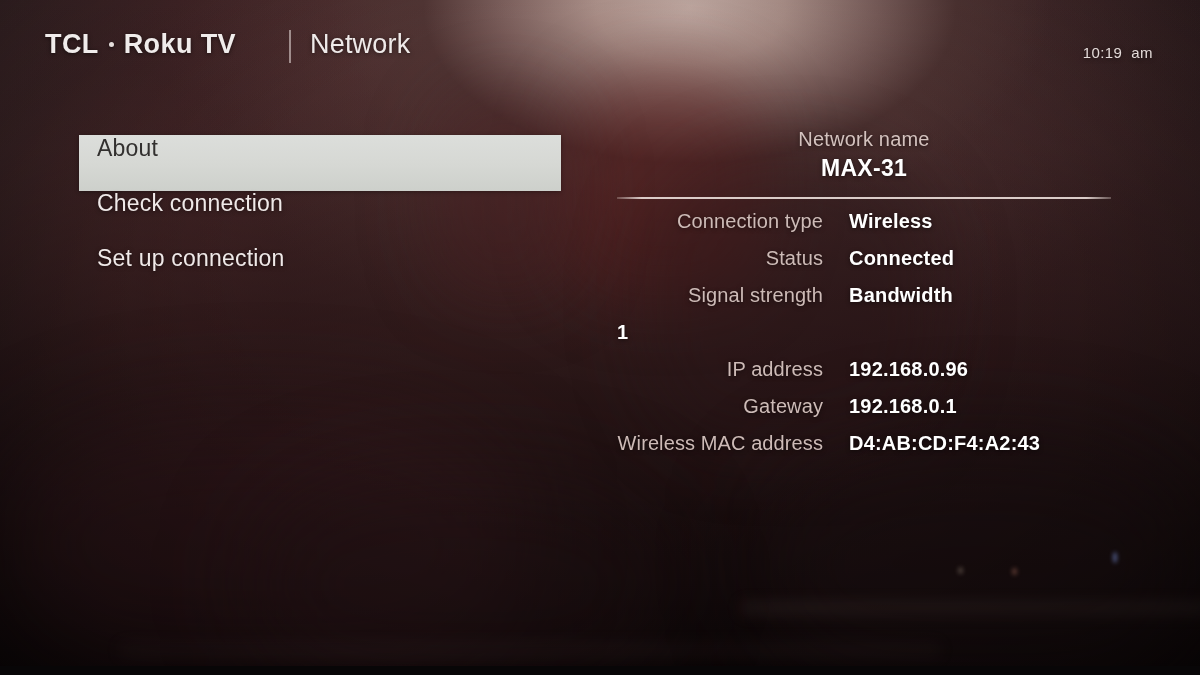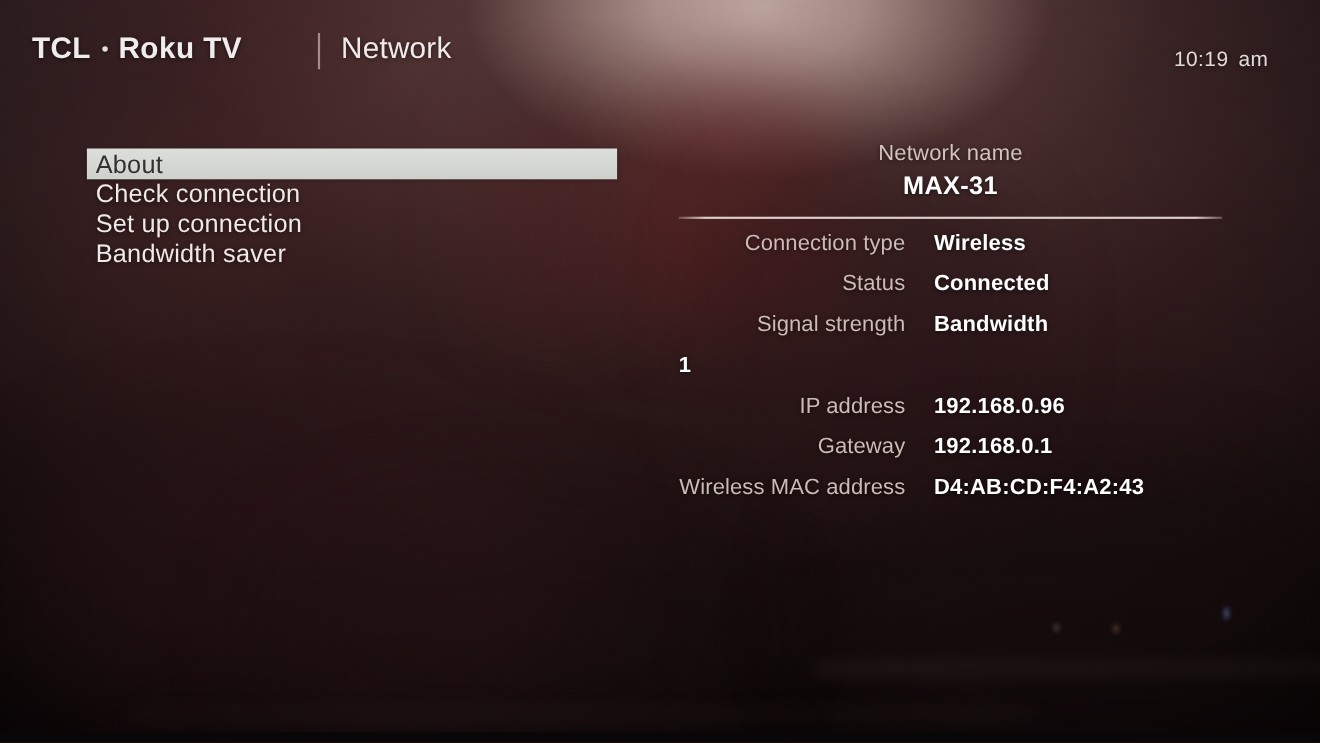--- a/index.html
+++ b/index.html
@@ -82,21 +82,21 @@
     background:#080607;
   }
 
   
   #ui { position:absolute; inset:0; }
 
   
   .header { position:absolute; left:0; top:0; width:1200px; height:92px; }
 
   .brand {
-    position:absolute; left:29px; top:29px;
+    position:absolute; left:45px; top:29px;
     display:flex; align-items:center; gap:9px;
     white-space:nowrap;
   }
   .brand-tcl, .brand-roku {
     font-size:27px; font-weight:bold; color:#f0eceb;
     letter-spacing:0.4px;
     text-shadow:0 1px 4px rgba(0,0,0,0.55);
   }
   .brand-dot {
     width:5px; height:5px; border-radius:50%;
@@ -108,33 +108,33 @@
     width:2px; height:33px; background:rgba(216,204,201,0.62);
   }
   .page-title {
     position:absolute; left:310px; top:29px;
     font-size:27px; font-weight:normal; color:#efeae9;
     letter-spacing:0.2px;
     text-shadow:0 1px 4px rgba(0,0,0,0.5);
   }
   .clock {
     position:absolute; right:47px; top:44px;
-    font-size:19px; color:#e3dad8; letter-spacing:0.4px;
+    font-size:15px; color:#e3dad8; letter-spacing:0.4px;
     text-shadow:0 1px 4px rgba(0,0,0,0.5);
   }
   .clock .ampm { margin-left:9px; }
 
   
   .menu { position:absolute; left:79px; top:135px; width:482px; }
 
   .menu-item {
     position:relative;
-    height:28px;
-    display:flex; align-items:center;
-    padding-left:8px;
+    height:56px;
+    display:flex; 
+    padding-left:18px;
     font-size:23px;
     color:#efe9e8;
     letter-spacing:0.2px;
     text-shadow:0 1px 4px rgba(0,0,0,0.5);
     margin-bottom:0px;
   }
   .menu-item.selected {
     background:linear-gradient(to bottom, #dcdedb 0%, #d6d8d4 52%, #cdd0cb 100%);
     color:#32302f;
     text-shadow:none;
@@ -243,23 +243,20 @@
       </div>
 
       <div class="menu-item spaced">
         <span>Check connection</span>
       </div>
 
       <div class="menu-item spaced">
         <span>Set up connection</span>
       </div>
 
-      <div class="menu-item spaced">
-        <span>Bandwidth saver</span>
-      </div>
 
     </div>
 
     <div class="info">
 
       <div class="net-name-label">Network name</div>
       <div class="net-name-value">MAX-31</div>
 
       <div class="divider"></div>
 

